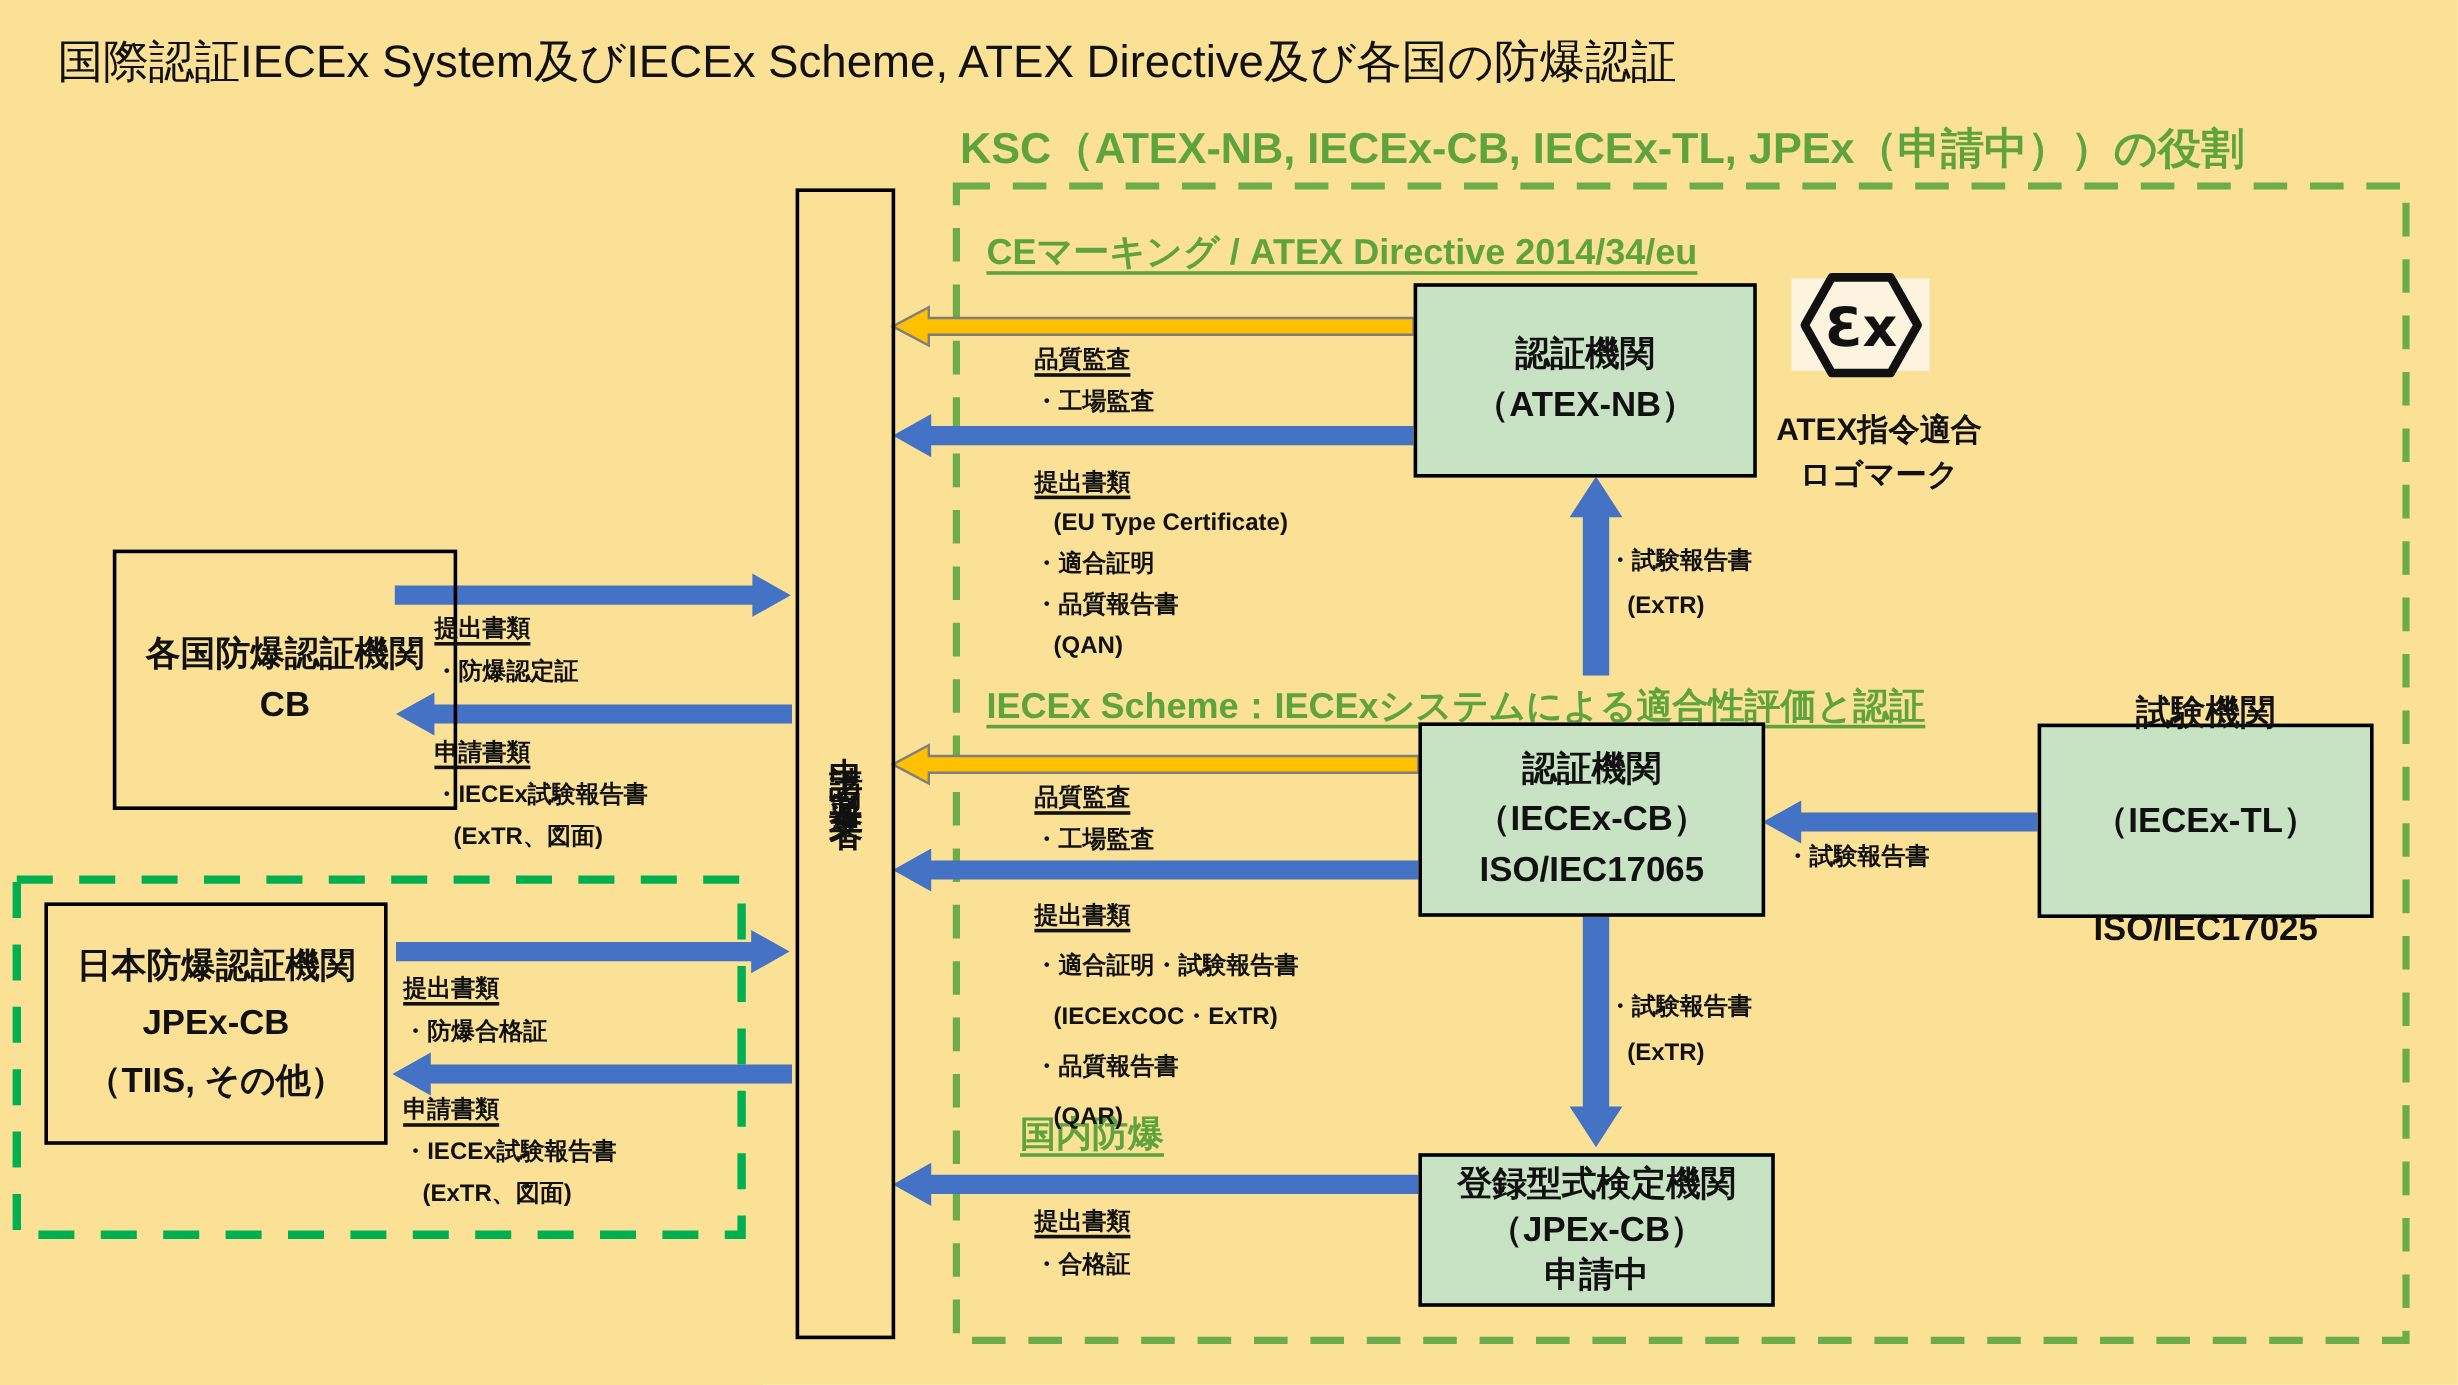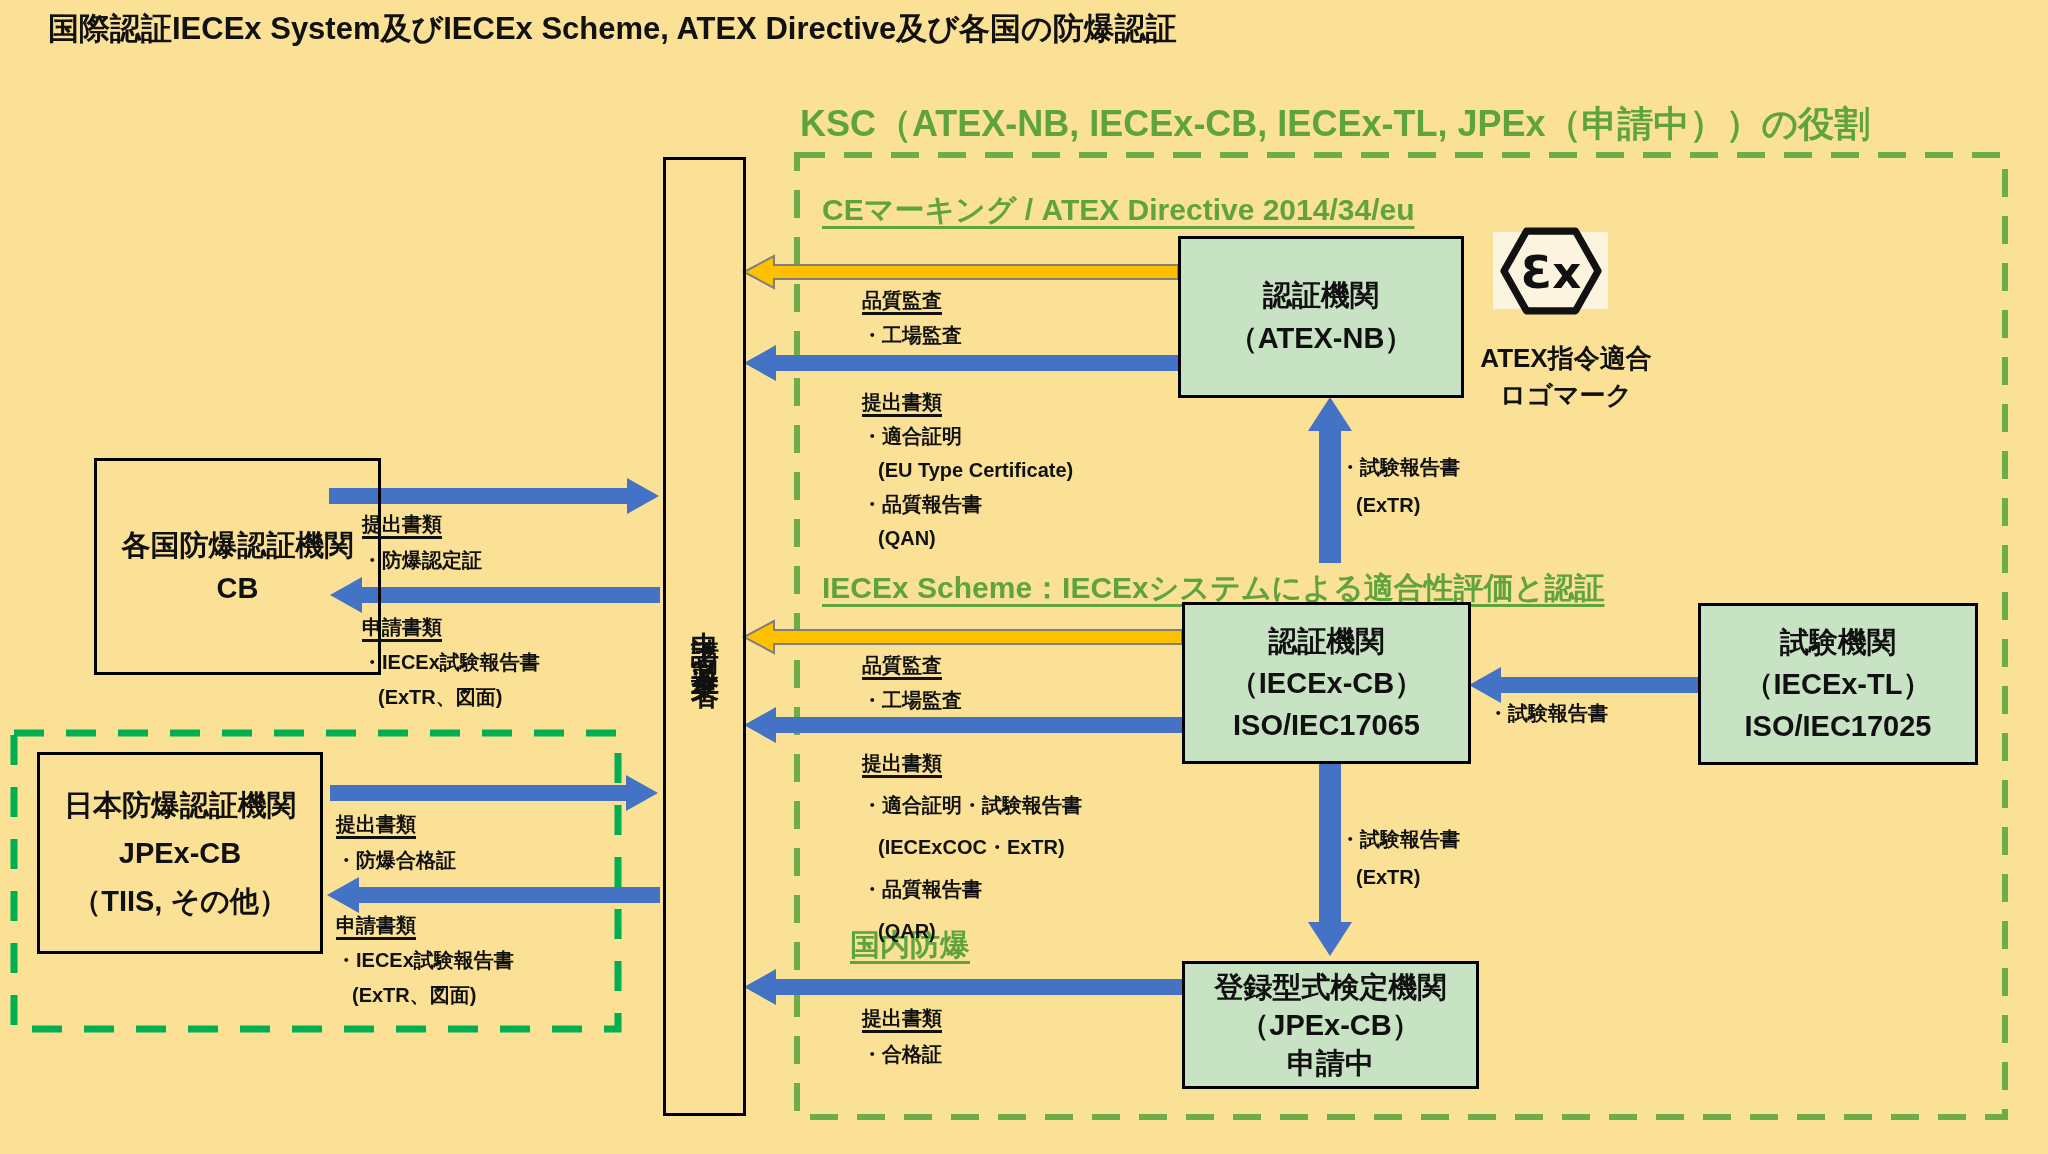--- a/index.html
+++ b/index.html
@@ -9,21 +9,21 @@
   }
   html,body{margin:0;padding:0;}
   body{font-family:"Liberation Sans","DejaVu Sans",sans-serif;background:#fff;}
   #stage{position:relative;width:2048px;height:1154px;background:var(--bg);overflow:hidden;}
   svg.overlay{position:absolute;left:0;top:0;pointer-events:none;}
   .box{position:absolute;border:3px solid #000;display:flex;flex-direction:column;
        justify-content:center;align-items:center;text-align:center;
        font-weight:700;color:var(--ink);font-size:29px;white-space:nowrap;}
   .box.fill{background:var(--green_fill);}
   .box .bl{line-height:43px;}
-  .title{position:absolute;left:48px;top:8px;font-size:31px;font-weight:700;color:var(--ink);white-space:nowrap;}
+  .title{position:absolute;left:48px;top:26px;font-size:38px;font-weight:400;color:var(--ink);white-space:nowrap;}
   .ksc{position:absolute;left:800px;top:100px;font-size:36px;font-weight:700;color:var(--text_green);white-space:nowrap;}
   .ghead{position:absolute;font-size:30px;font-weight:700;color:var(--text_green);white-space:nowrap;
          text-decoration:underline;text-decoration-thickness:3px;text-underline-offset:6px;}
   .lbl{position:absolute;font-weight:700;font-size:20px;color:var(--ink);white-space:nowrap;}
   .lbl .ln{line-height:35px;}
   .lbl .paren{padding-left:16px;}
   .u{text-decoration:underline;text-decoration-thickness:3px;text-underline-offset:5px;}
   #applicant-box{position:absolute;left:663px;top:157px;width:77px;height:953px;border:3px solid #000;
        display:flex;align-items:center;justify-content:center;}
   #applicant-box .vtxt{writing-mode:vertical-rl;text-orientation:upright;font-size:28px;font-weight:700;
@@ -86,21 +86,21 @@
     <div class="bl">認証機関</div>
     <div class="bl">（ATEX-NB）</div>
   </div>
 
   <div class="box fill" style="left:1182px;top:602px;width:283px;height:156px;">
     <div style="line-height:42px;">認証機関</div>
     <div style="line-height:42px;">（IECEx-CB）</div>
     <div style="line-height:42px;">ISO/IEC17065</div>
   </div>
 
-  <div class="box fill" style="left:1698px;top:603px;width:274px;height:156px;">
+  <div class="box fill" style="left:1698px;top:603px;width:274px;height:156px;gap:48px;">
     <div style="line-height:42px;">試験機関</div>
     <div style="line-height:42px;">（IECEx-TL）</div>
     <div style="line-height:42px;">ISO/IEC17025</div>
   </div>
 
   <div class="box fill" style="left:1182px;top:961px;width:291px;height:122px;">
     <div style="line-height:38px;">登録型式検定機関</div>
     <div style="line-height:38px;">（JPEx-CB）</div>
     <div style="line-height:38px;">申請中</div>
   </div>
@@ -115,22 +115,22 @@
     <div>ATEX指令適合</div>
     <div>ロゴマーク</div>
   </div>
 
   <div class="lbl" style="left:862px;top:283px;">
     <div class="ln u">品質監査</div>
     <div class="ln">・工場監査</div>
   </div>
   <div class="lbl" style="left:862px;top:385px;">
     <div class="ln" style="line-height:34px;"><span class="u">提出書類</span></div>
+    <div class="ln paren" style="line-height:34px;">(EU Type Certificate)</div>
     <div class="ln" style="line-height:34px;">・適合証明</div>
-    <div class="ln paren" style="line-height:34px;">(EU Type Certificate)</div>
     <div class="ln" style="line-height:34px;">・品質報告書</div>
     <div class="ln paren" style="line-height:34px;">(QAN)</div>
   </div>
   <div class="lbl" style="left:1340px;top:448px;">
     <div class="ln" style="line-height:38px;">・試験報告書</div>
     <div class="ln paren" style="line-height:38px;">(ExTR)</div>
   </div>
 
   <div class="lbl" style="left:862px;top:648px;">
     <div class="ln u">品質監査</div>

